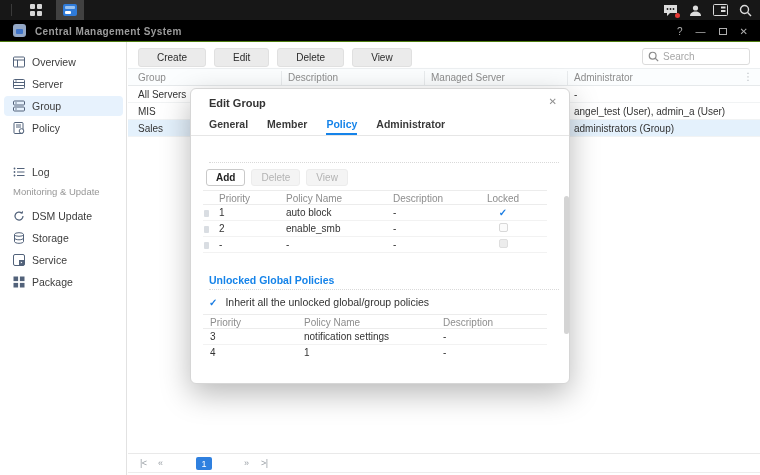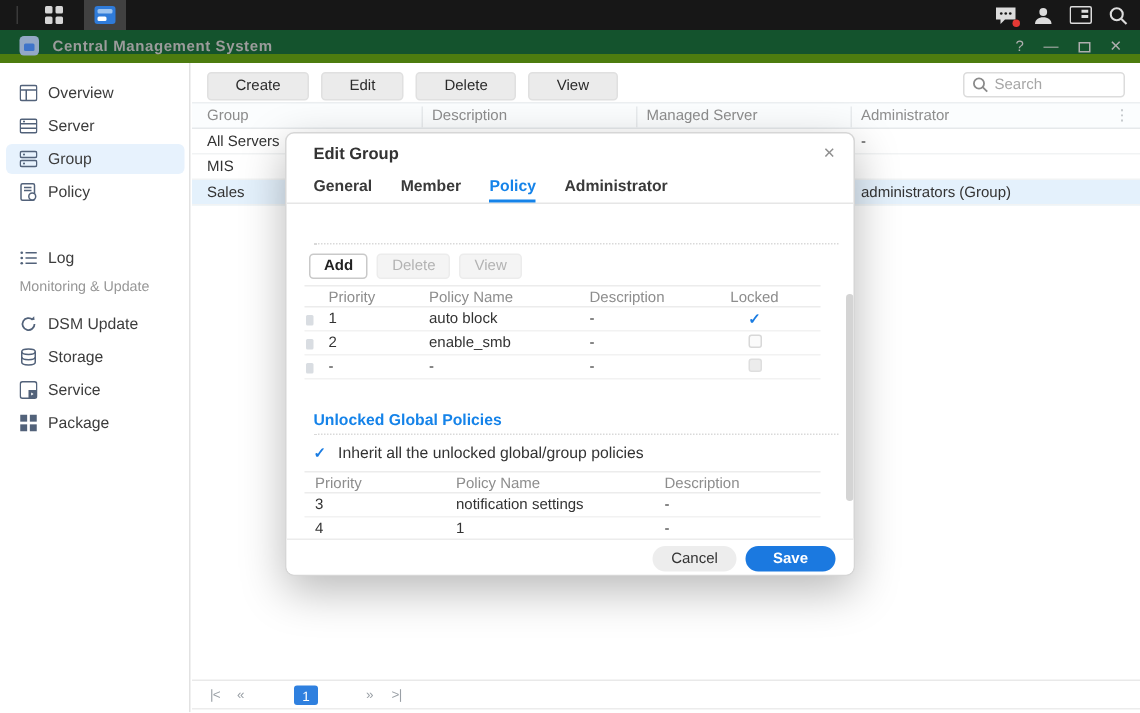--- a/index.html
+++ b/index.html
@@ -14,21 +14,21 @@
   .apps-grid span { background:#d6d6d6; border-radius:1px; }
   .app-tab { position:absolute; left:56px; top:0; width:28px; height:20px; background:#414141; display:flex; align-items:center; justify-content:center; }
   .app-tab-icon { width:14px; height:12px; background:#2f7bd9; border-radius:2px; position:relative; }
   .app-tab-icon::before { content:""; position:absolute; left:2px; top:2px; width:10px; height:3px; background:#9cc3ef; border-radius:1px; }
   .app-tab-icon::after { content:""; position:absolute; left:2px; top:7px; width:6px; height:3px; background:#ffffff; border-radius:1px; }
   .topbar-right { position:absolute; right:8px; top:0; height:20px; display:flex; align-items:center; gap:11px; }
   .tb-ic { position:relative; display:flex; align-items:center; }
   .chat-badge { position:absolute; right:-2px; bottom:-1px; width:5px; height:5px; border-radius:50%; background:#e53935; }
 
   
-  .titlebar { position:absolute; left:0; top:20px; width:760px; height:22px; background:#14532d; border-bottom:6px solid #4d7c0f; }
+  .titlebar { position:absolute; left:0; top:20px; width:760px; height:22px; background:#000000; border-bottom:1px solid #4d7c0f; }
   .cms-icon { position:absolute; left:13px; top:4px; width:13px; height:13px; background:#94a8c6; border-radius:3px; }
   .cms-icon::after { content:""; position:absolute; left:3px; top:5px; width:7px; height:5px; background:#3f74c9; border-radius:1px; }
   .app-title { position:absolute; left:35px; top:6px; font-size:10px; font-weight:bold; color:#9c9c9c; letter-spacing:.4px; }
   .win-controls { position:absolute; right:12px; top:0; height:22px; display:flex; align-items:center; gap:13px; color:#aeaeae; font-size:10px; }
   .maximize-box { width:8px; height:7px; border:1px solid #aeaeae; display:inline-block; }
 
   
   .sidebar { position:absolute; left:0; top:42px; width:127px; height:433px; background:#fff; border-right:1px solid #e2e2e2; }
   .side-item { position:absolute; left:4px; width:119px; height:20px; display:flex; align-items:center; gap:7px; padding-left:9px; border-radius:4px; color:#3c3c3c; font-size:10.5px; cursor:default; }
   .side-item.selected { background:#e7f2fd; }
@@ -264,20 +264,21 @@
       <span class="gh-sep" style="left:439px"></span>
       <span class="col-menu">⋮</span>
     </div>
 
     <div class="grid-row" style="top:44px">
       <span class="gr-cell" style="left:10px">All Servers</span>
       <span class="gr-cell" style="left:446px">-</span>
     </div>
     <div class="grid-row" style="top:61px">
       <span class="gr-cell" style="left:10px">MIS</span>
+      <span class="gr-cell" style="left:446px">angel_test (User), admin_a (User)</span>
     </div>
     <div class="grid-row selected" style="top:78px">
       <span class="gr-cell" style="left:10px">Sales</span>
       <span class="gr-cell" style="left:446px">administrators (Group)</span>
     </div>
 
     <div class="statusbar">
       <span class="pg" style="left:12px">|&lt;</span>
       <span class="pg" style="left:30px">«</span>
       <span class="page-box">1</span>
@@ -367,19 +368,15 @@
         <div class="pt-row">
           <span class="pt-cell" style="left:7px">4</span>
           <span class="pt-cell" style="left:101px">1</span>
           <span class="pt-cell" style="left:240px">-</span>
         </div>
       </div>
 
       <div class="scroll-thumb"></div>
     </div>
 
-    <div class="modal-footer">
-      <button class="btn-pill btn-cancel">Cancel</button>
-      <button class="btn-pill btn-save">Save</button>
-    </div>
   </div>
 
 </div>
 
 </body></html>

